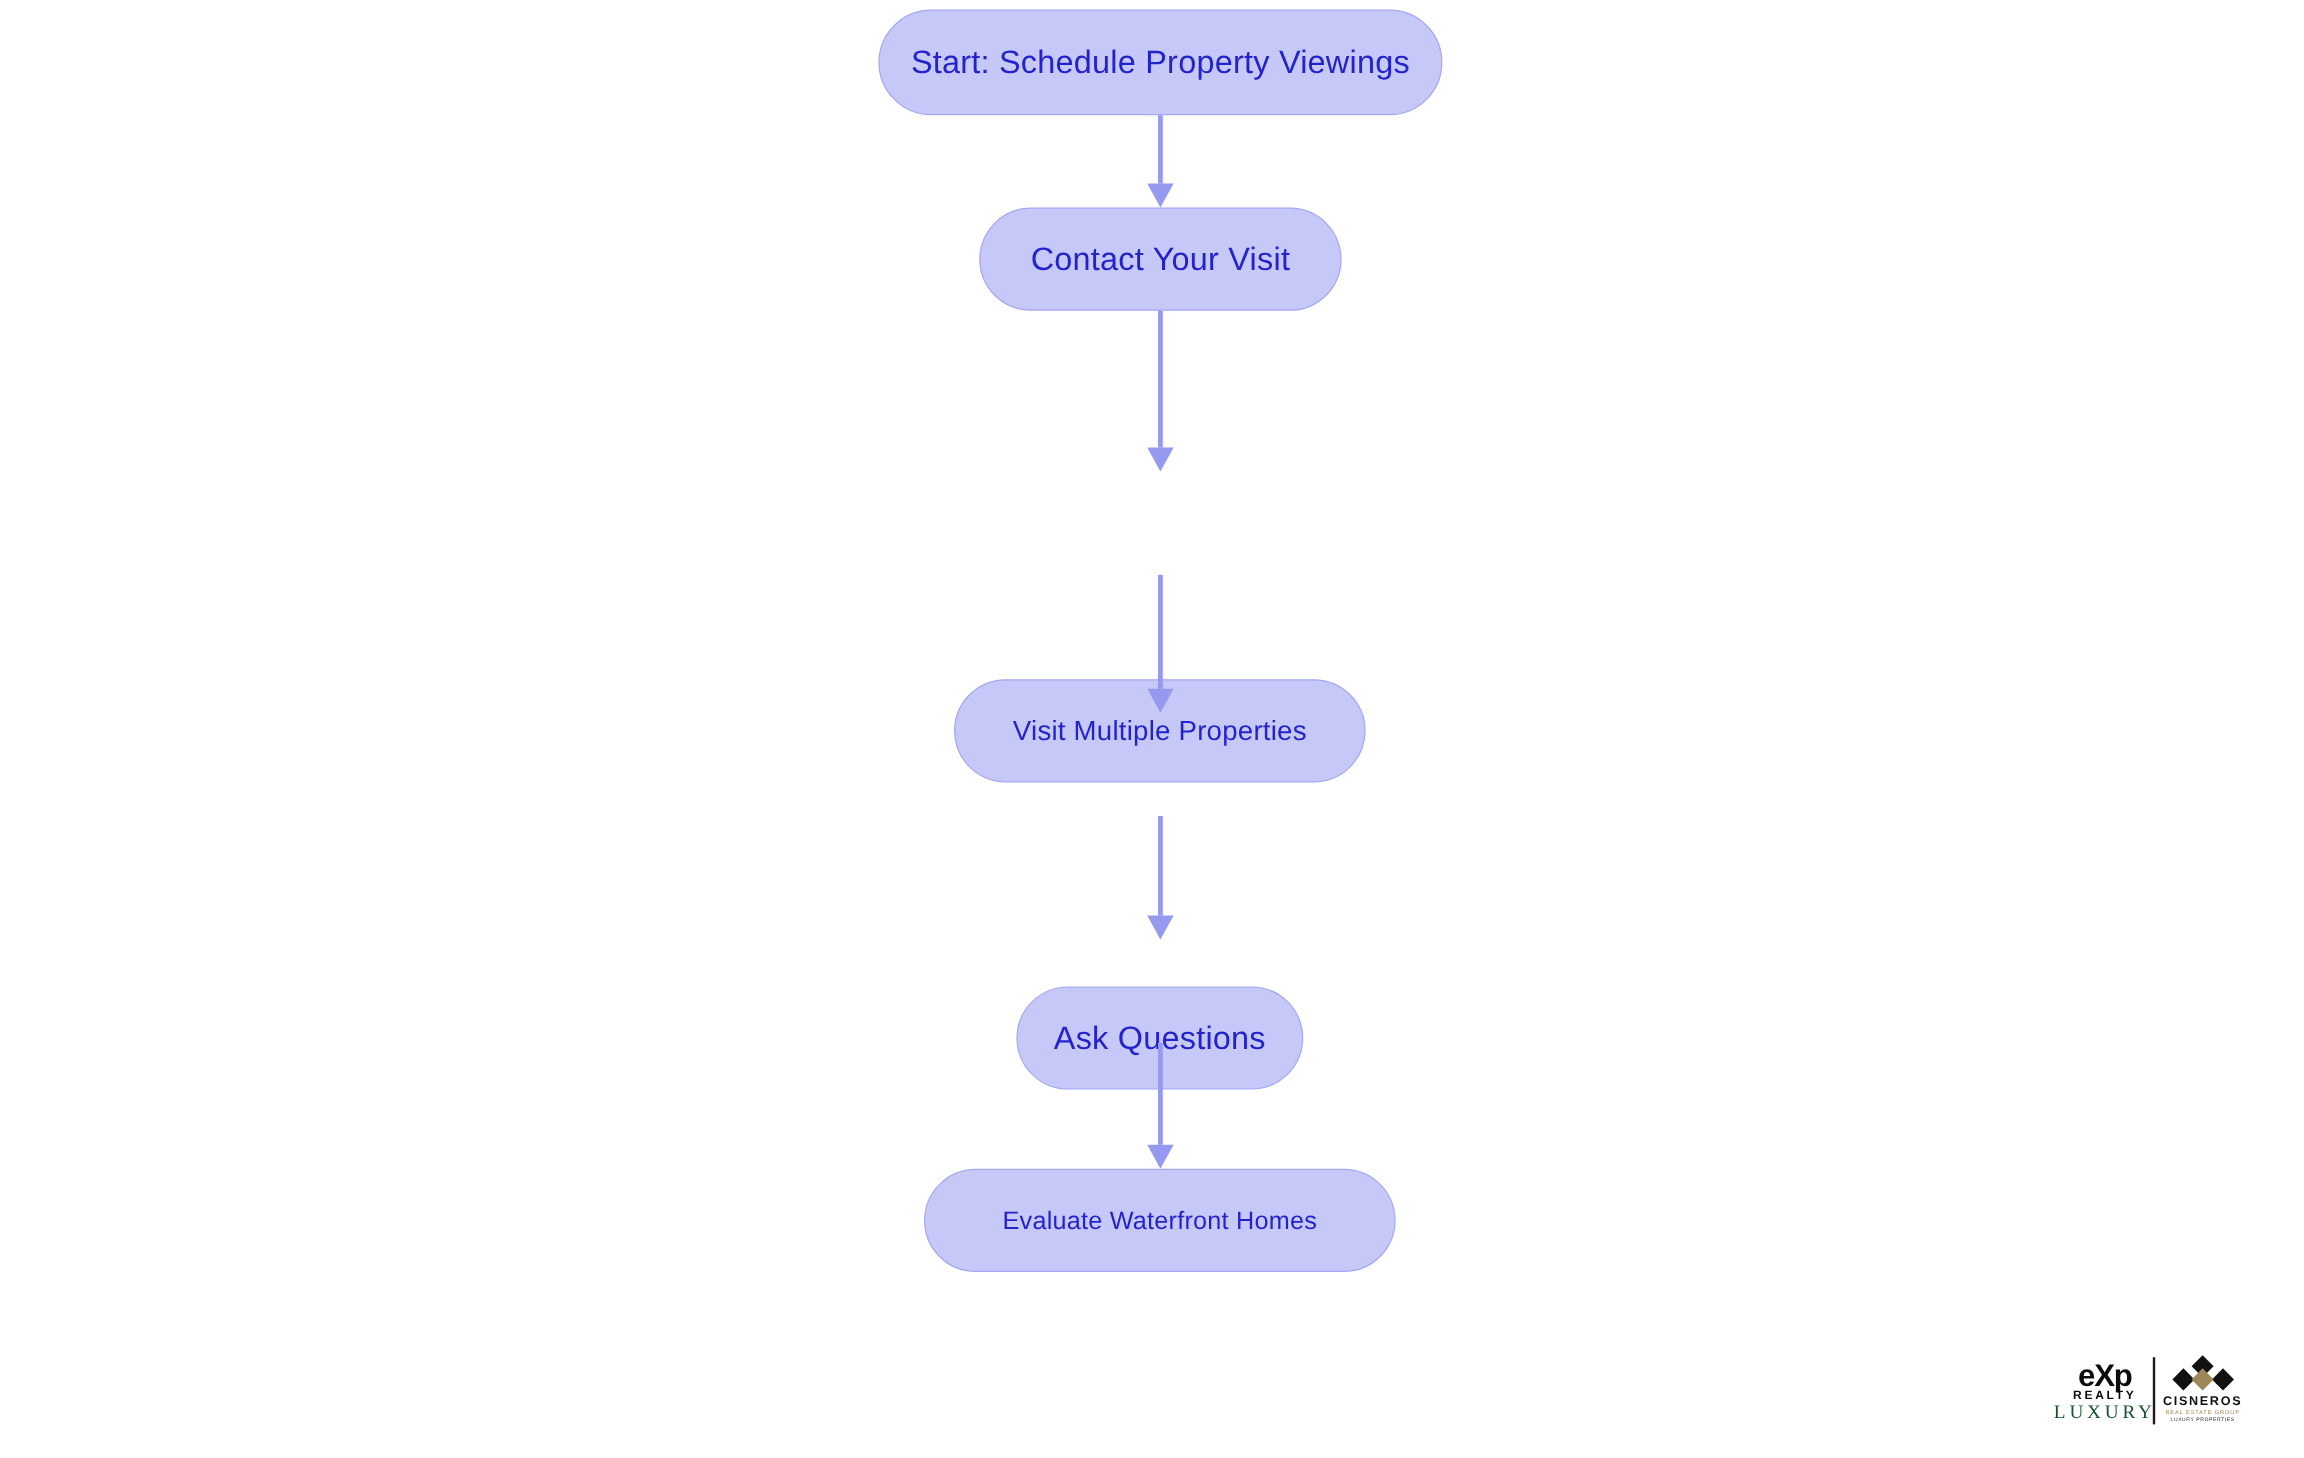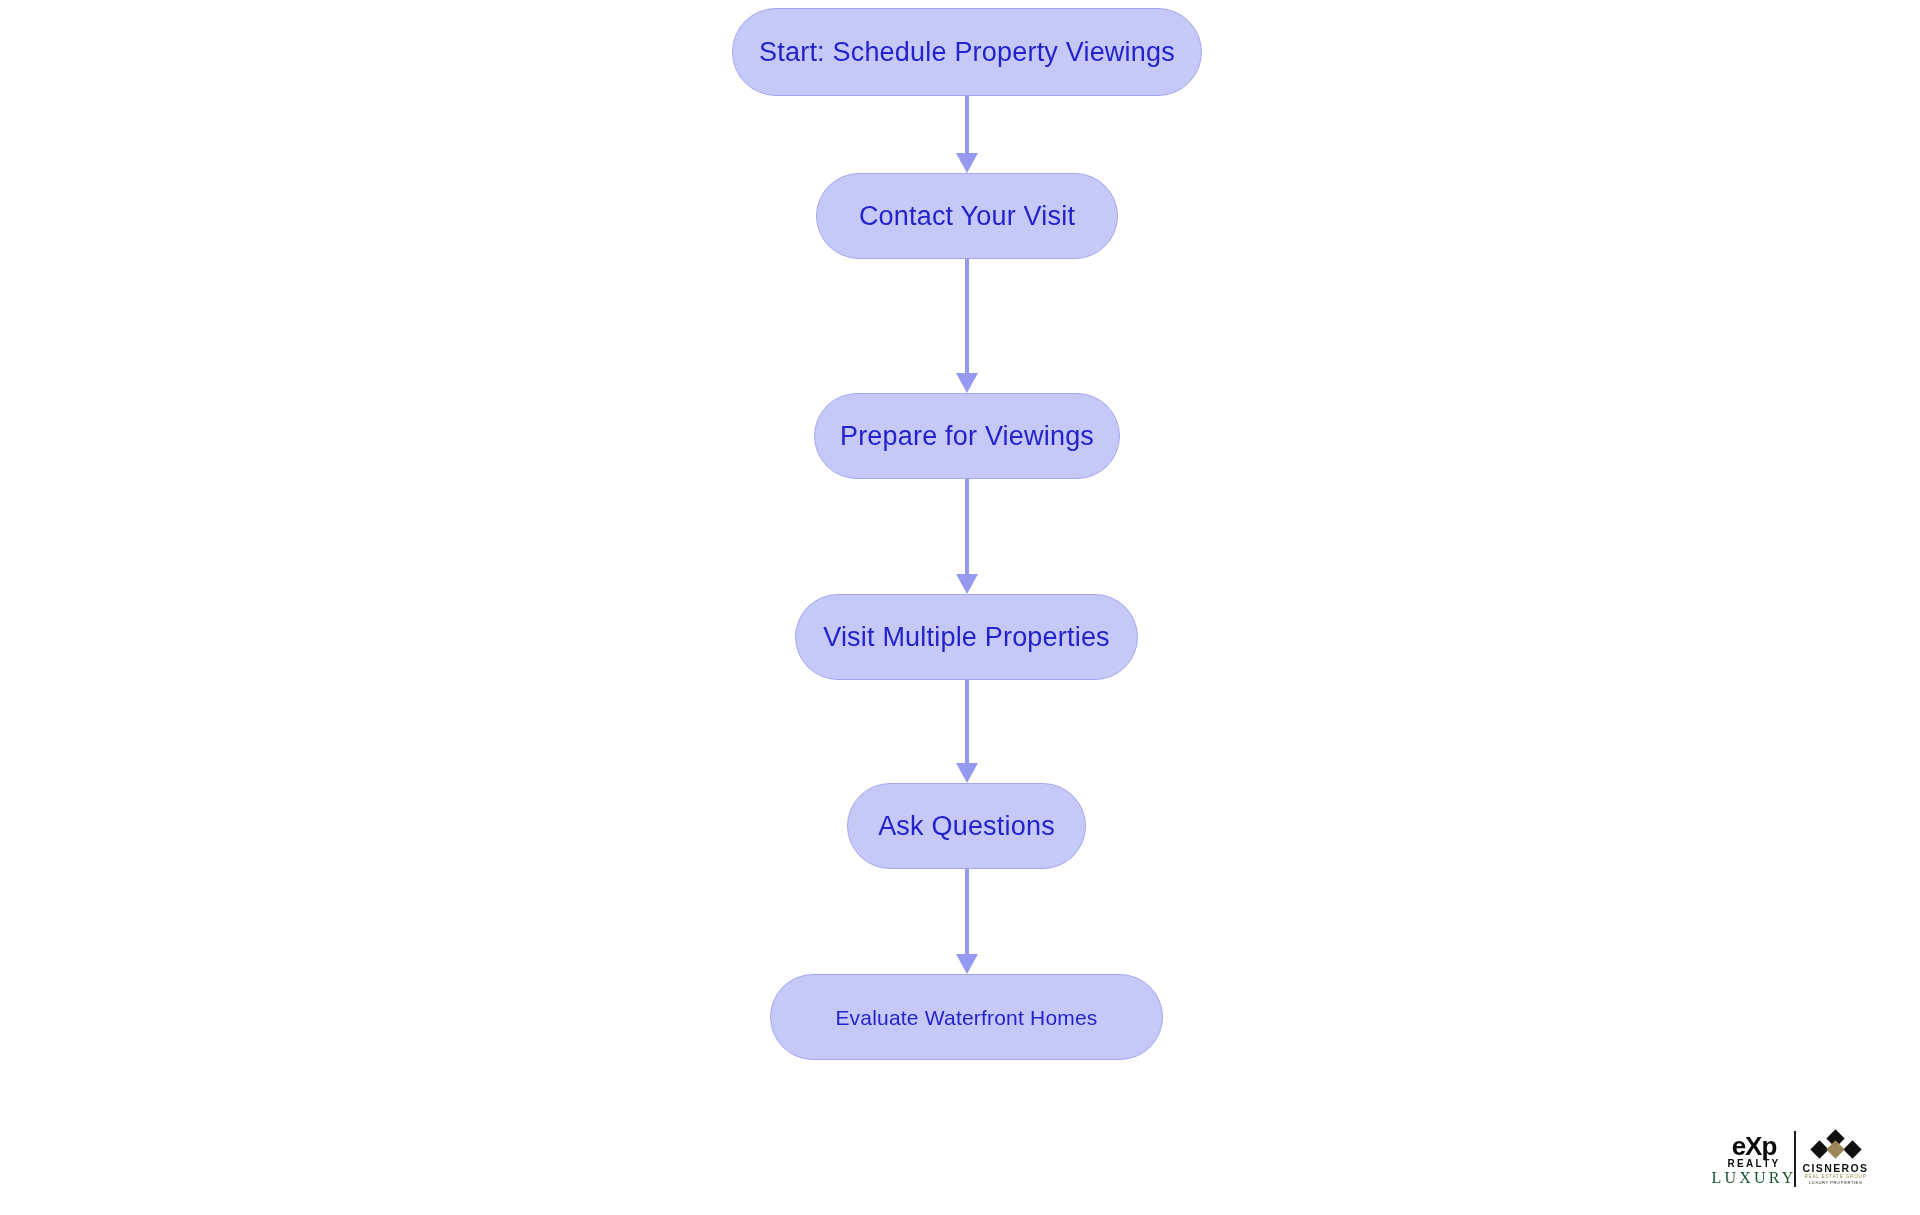--- a/index.html
+++ b/index.html
@@ -41,22 +41,22 @@
 
   .node-label {
     display: block;
     line-height: 1;
   }
 
   
   #node-0 { left: 732px;  top: 8px;    width: 470px; height: 88px;  font-size: 27px; }
   #node-1 { left: 816px;  top: 173px;  width: 302px; height: 86px;  font-size: 27px; }
   #node-2 { left: 814px;  top: 393px;  width: 306px; height: 86px;  font-size: 27px; }
-  #node-3 { left: 795px;  top: 594px;  width: 343px; height: 86px;  font-size: 27px; }
-  #node-4 { left: 847px;  top: 783px;  width: 239px; height: 86px;  font-size: 27px; text-align: right; }
+  #node-3 { left: 795px;  top: 566px;  width: 343px; height: 86px;  font-size: 23px; }
+  #node-4 { left: 847px;  top: 822px;  width: 239px; height: 86px;  font-size: 27px; text-align: right; }
   #node-5 { left: 770px;  top: 974px;  width: 393px; height: 86px;  font-size: 21px; }
 
   .connector {
     position: absolute;
     width: 0;
   }
   .connector .line {
     position: absolute;
     left: 0;
     top: 0;
@@ -177,23 +177,20 @@
 <div id="flow-canvas">
 
   <div class="node" id="node-0">
     <span class="node-label">Start: Schedule Property Viewings</span>
   </div>
 
   <div class="node" id="node-1">
     <span class="node-label">Contact Your Visit</span>
   </div>
 
-  <div class="node" id="node-2">
-    <span class="node-label">Prepare for Viewings</span>
-  </div>
 
   <div class="node" id="node-3">
     <span class="node-label">Visit Multiple Properties</span>
   </div>
 
   <div class="node" id="node-4">
     <span class="node-label">Ask Questions</span>
   </div>
 
   <div class="node" id="node-5">

